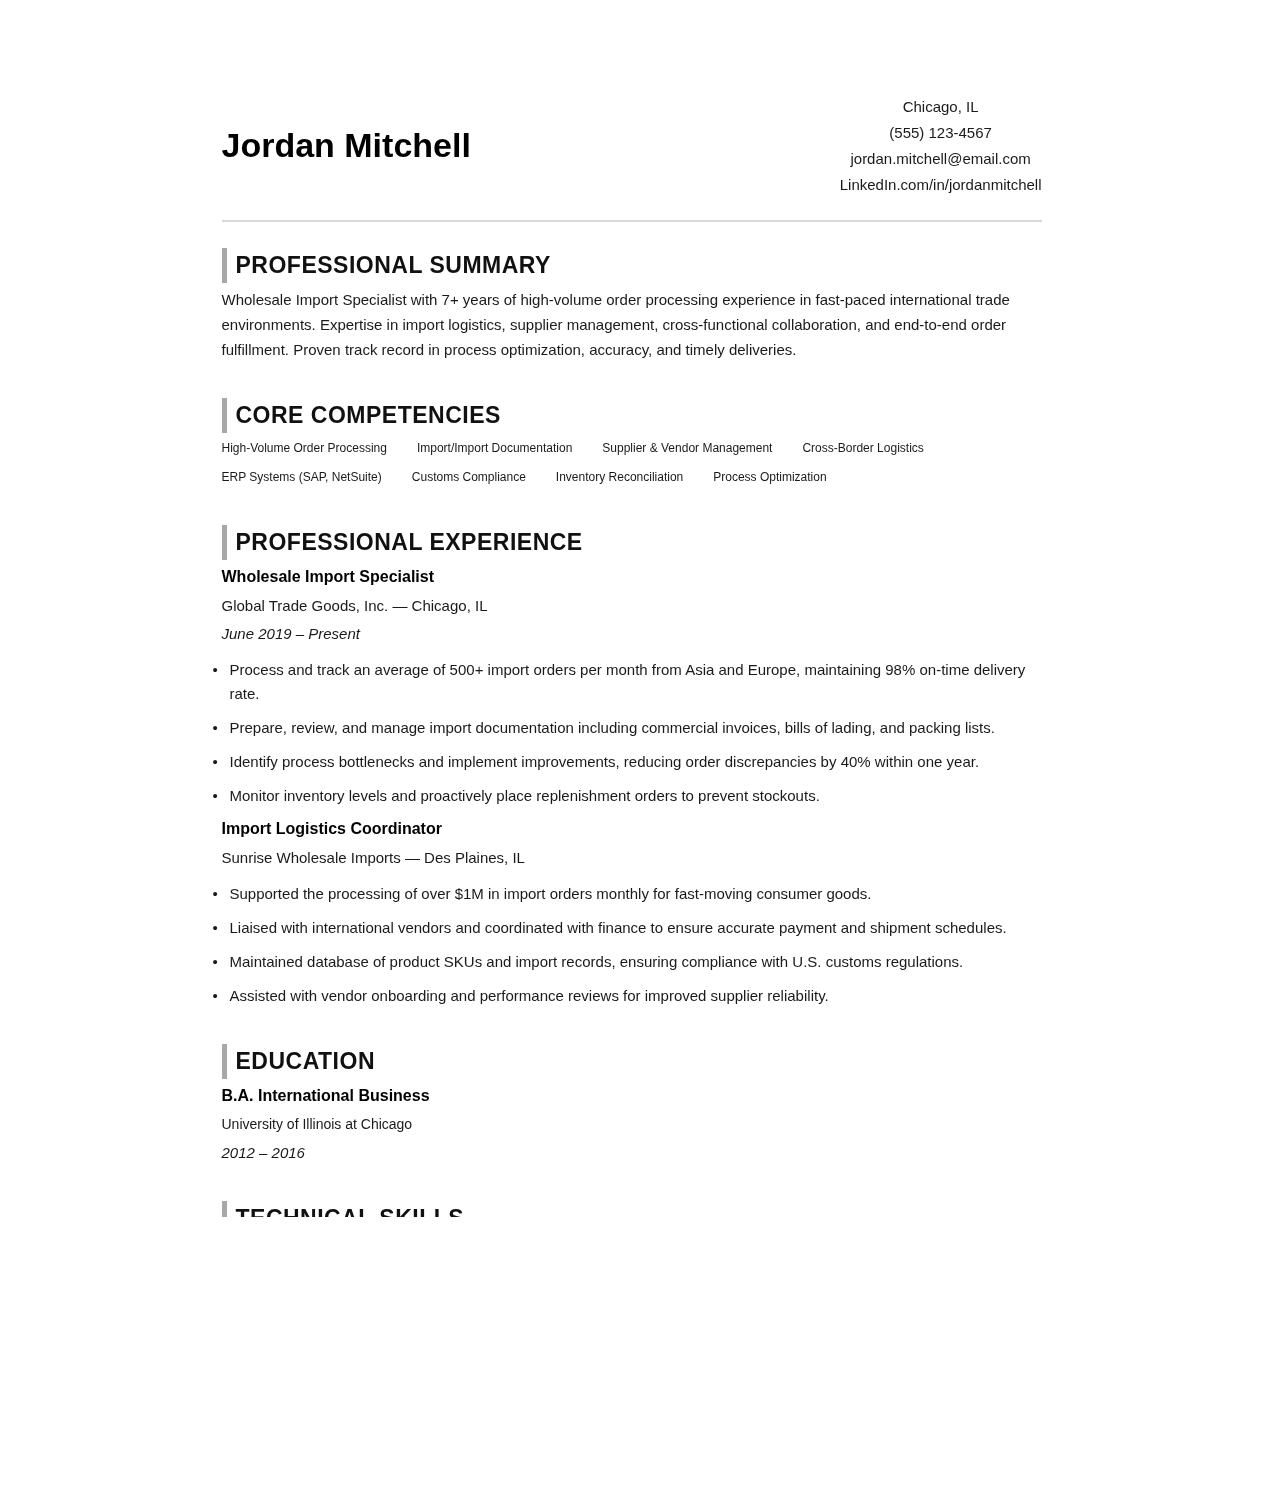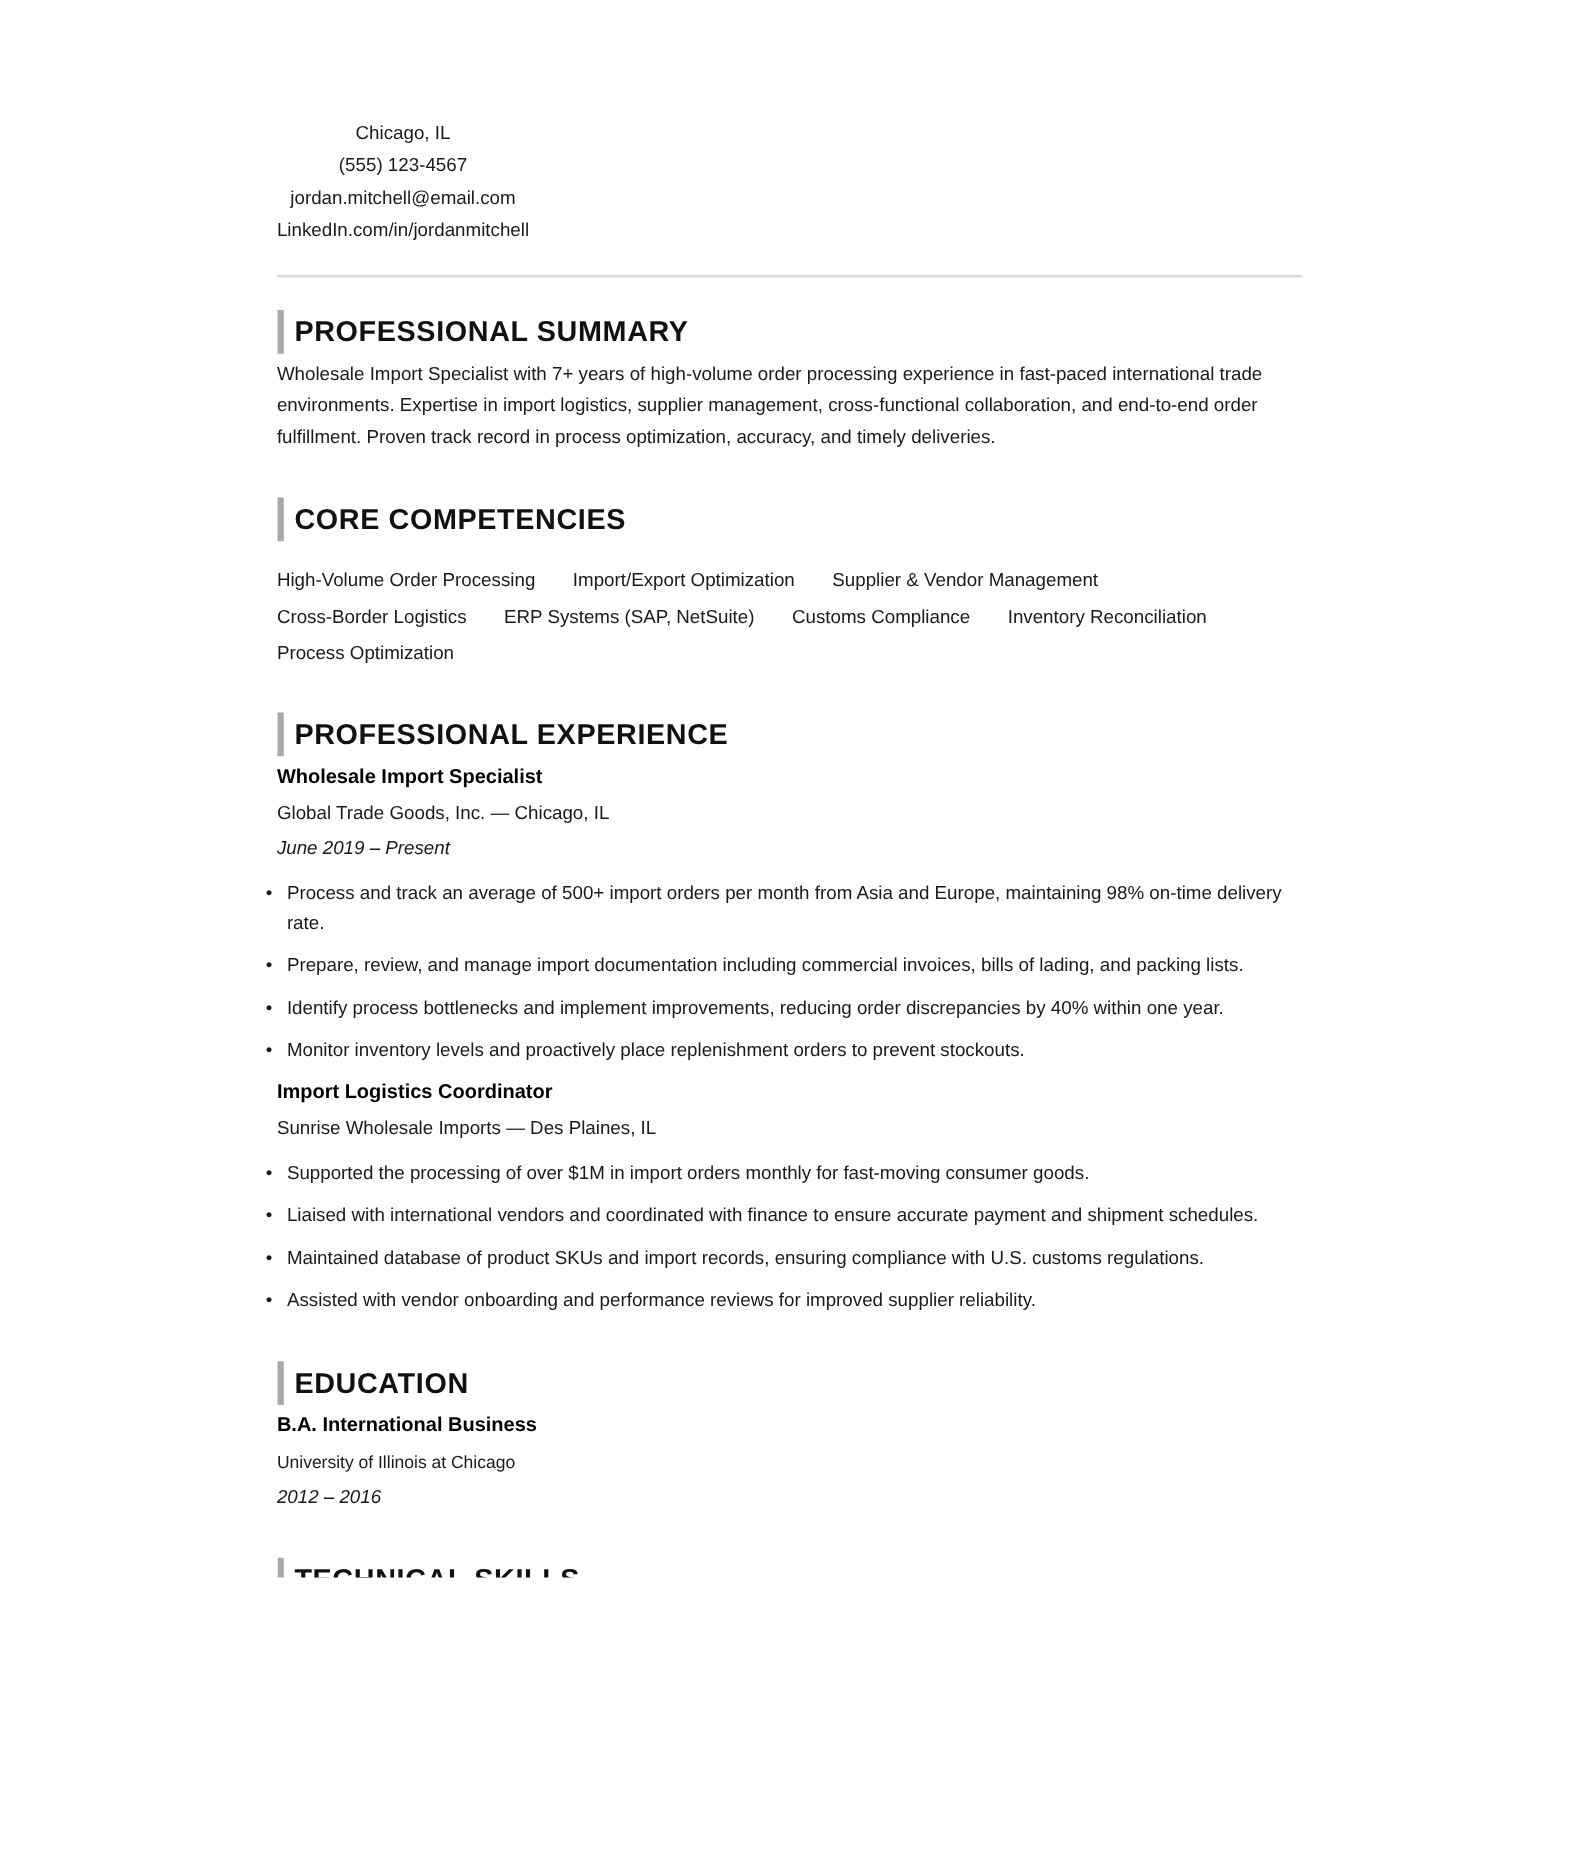--- a/index.html
+++ b/index.html
@@ -58,26 +58,26 @@
     line-height: 35px;
     color: var(--heading-color);
   }
   .summary-text {
     margin-top: 4px;
     font-size: 15px;
     line-height: 25px;
   }
   
   .competencies {
-    margin-top: 20px;
+    margin-top: 4px;
     display: flex;
     flex-wrap: wrap;
     column-gap: 30px;
     row-gap: 6px;
-    font-size: 15px;
+    font-size: 12px;
     line-height: 23px;
   }
   
   .job { margin-top: 6px; }
   .job + .job { margin-top: 4px; }
   .job-title {
     font-size: 16px;
     font-weight: 700;
     line-height: 22px;
     color: #000000;
@@ -139,39 +139,40 @@
     overflow: hidden;
   }
 </style>
 </head>
 <body>
 
 <div class="page">
   <div class="content">
 
     <div class="header">
+      <div class="name">Jordan Mitchell</div>
       <div class="contact">
         <div>Chicago, IL</div>
         <div>(555) 123-4567</div>
         <div>jordan.mitchell@email.com</div>
         <div>LinkedIn.com/in/jordanmitchell</div>
       </div>
     </div>
     <div class="divider"></div>
 
     <div class="section first">
       <div class="section-title">PROFESSIONAL SUMMARY</div>
       <div class="summary-text">Wholesale Import Specialist with 7+ years of high-volume order processing experience in fast-paced international trade environments. Expertise in import logistics, supplier management, cross-functional collaboration, and end-to-end order fulfillment. Proven track record in process optimization, accuracy, and timely deliveries.</div>
     </div>
 
     <div class="section">
       <div class="section-title">CORE COMPETENCIES</div>
       <div class="competencies">
         <span>High-Volume Order Processing</span>
-        <span>Import/Export Optimization</span>
+        <span>Import/Import Documentation</span>
         <span>Supplier &amp; Vendor Management</span>
         <span>Cross-Border Logistics</span>
         <span>ERP Systems (SAP, NetSuite)</span>
         <span>Customs Compliance</span>
         <span>Inventory Reconciliation</span>
         <span>Process Optimization</span>
       </div>
     </div>
 
     <div class="section">

